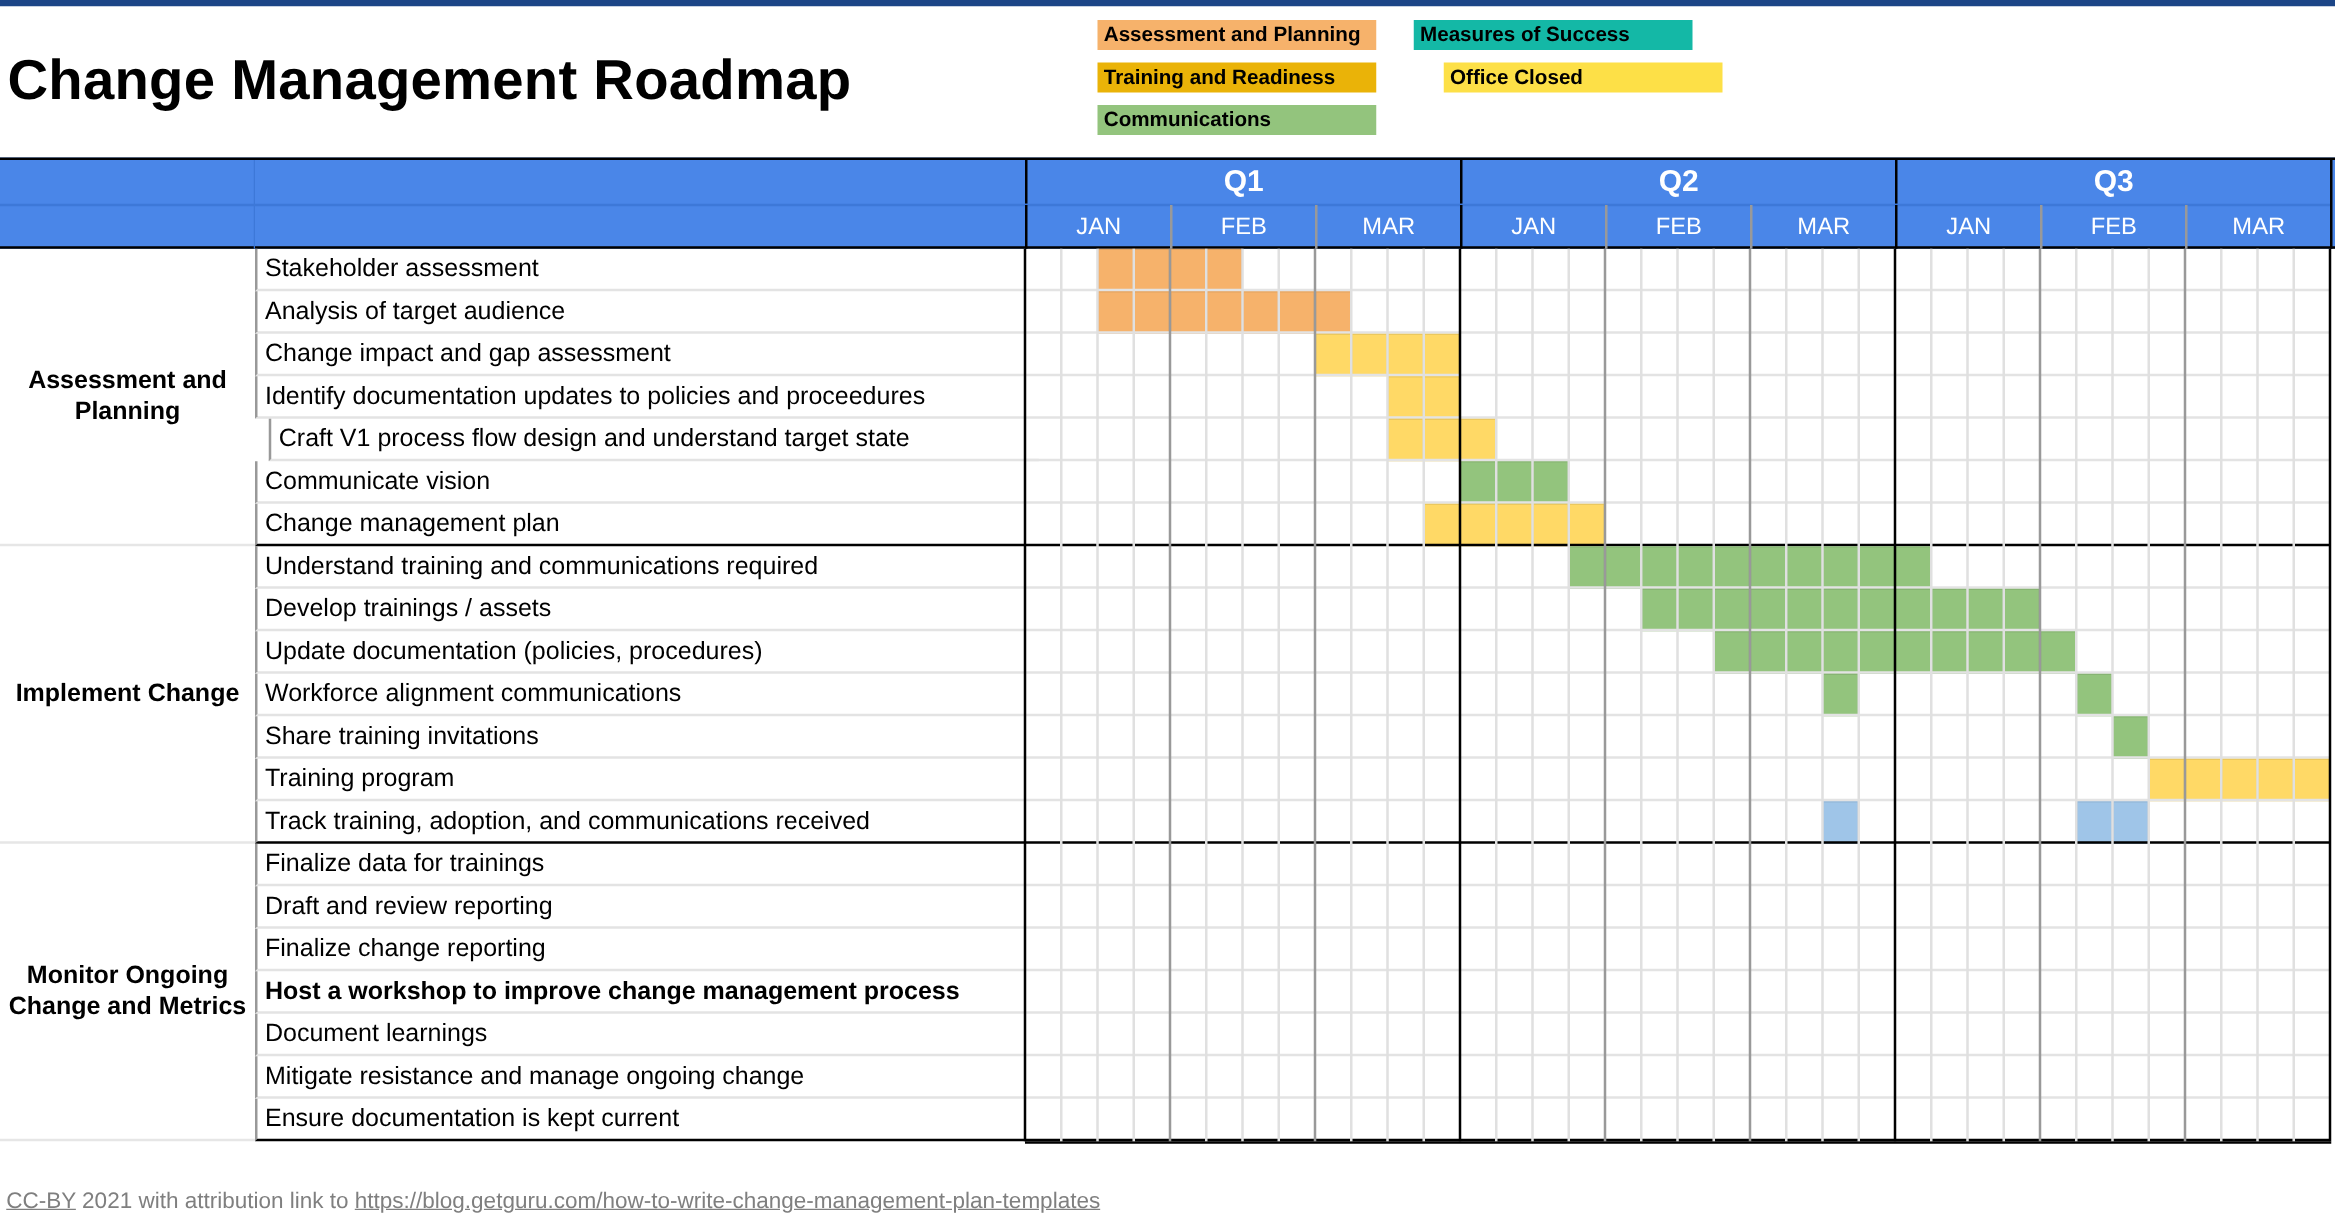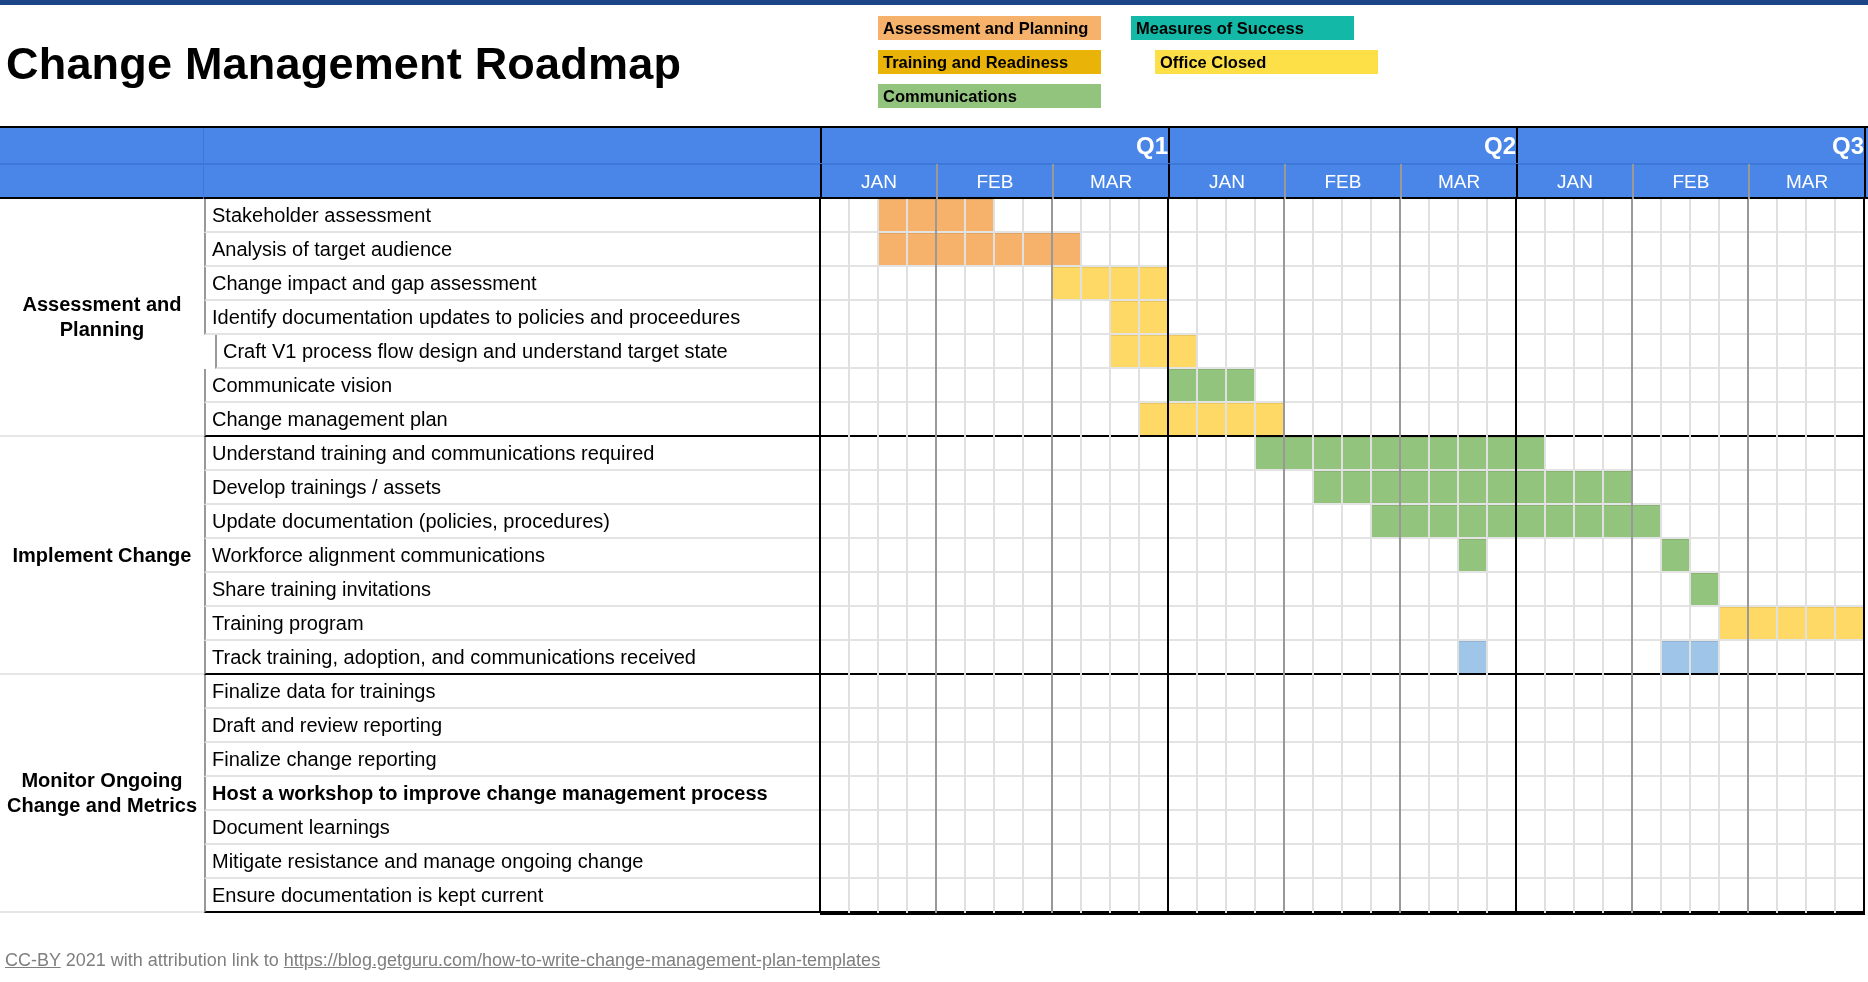--- a/index.html
+++ b/index.html
@@ -2,21 +2,21 @@
 <html><head>
 <meta charset="utf-8">
 <style>
   html, body { margin:0; padding:0; background:#ffffff; }
   body { width:1868px; height:982px; position:relative; overflow:hidden; font-family:"Liberation Sans", sans-serif; color:#000; }
   .topbar { position:absolute; left:0; top:0; width:1868px; height:5px; background:#1c4587; }
   .title { position:absolute; left:6px; top:38px; font-size:45px; font-weight:bold; letter-spacing:0.2px; white-space:nowrap; }
   .legend-item { position:absolute; width:223px; height:24px; font-size:16.5px; font-weight:bold; line-height:24px; padding-left:5px; box-sizing:border-box; white-space:nowrap; }
   .header { position:absolute; left:0; top:126px; width:1868px; height:73px; background:#4a86e8; border-top:2px solid #000; border-bottom:2px solid #000; box-sizing:border-box; }
   .hcell { position:absolute; box-sizing:border-box; color:#fff; text-align:center; }
-  .quarter { font-size:24px; font-weight:bold; line-height:36px;text-align:right; }
+  .quarter { font-size:24px; font-weight:bold; line-height:36px; }
   .month { font-size:19px; line-height:35px; }
   .rows { position:absolute; left:0; top:199px; }
   .section-label { position:absolute; left:0; width:204px; box-sizing:border-box; display:flex; align-items:center; justify-content:center; text-align:center; font-weight:bold; font-size:20px; line-height:25px; padding:0 6px; border-bottom:2px solid #e6e6e6; }
   .task { position:absolute; left:204px; width:616px; height:34px; box-sizing:border-box; border-bottom:2px solid #e3e3e3; border-left:2px solid #999; font-size:20px; line-height:32px; padding-left:6px; white-space:nowrap; overflow:hidden; }
   .task.last { border-bottom:2px solid #000; }
   .grid { position:absolute; left:820px; top:199px; width:1045px; height:714px; border-bottom:2px solid #000; box-sizing:content-box; }
   .cell { position:absolute; box-sizing:border-box; }
   .vline { position:absolute; top:0; width:2px; }
   .hline { position:absolute; left:0; height:2px; }
   .footer { position:absolute; left:5px; top:950px; font-size:18px; color:#7f7f7f; white-space:nowrap; }

